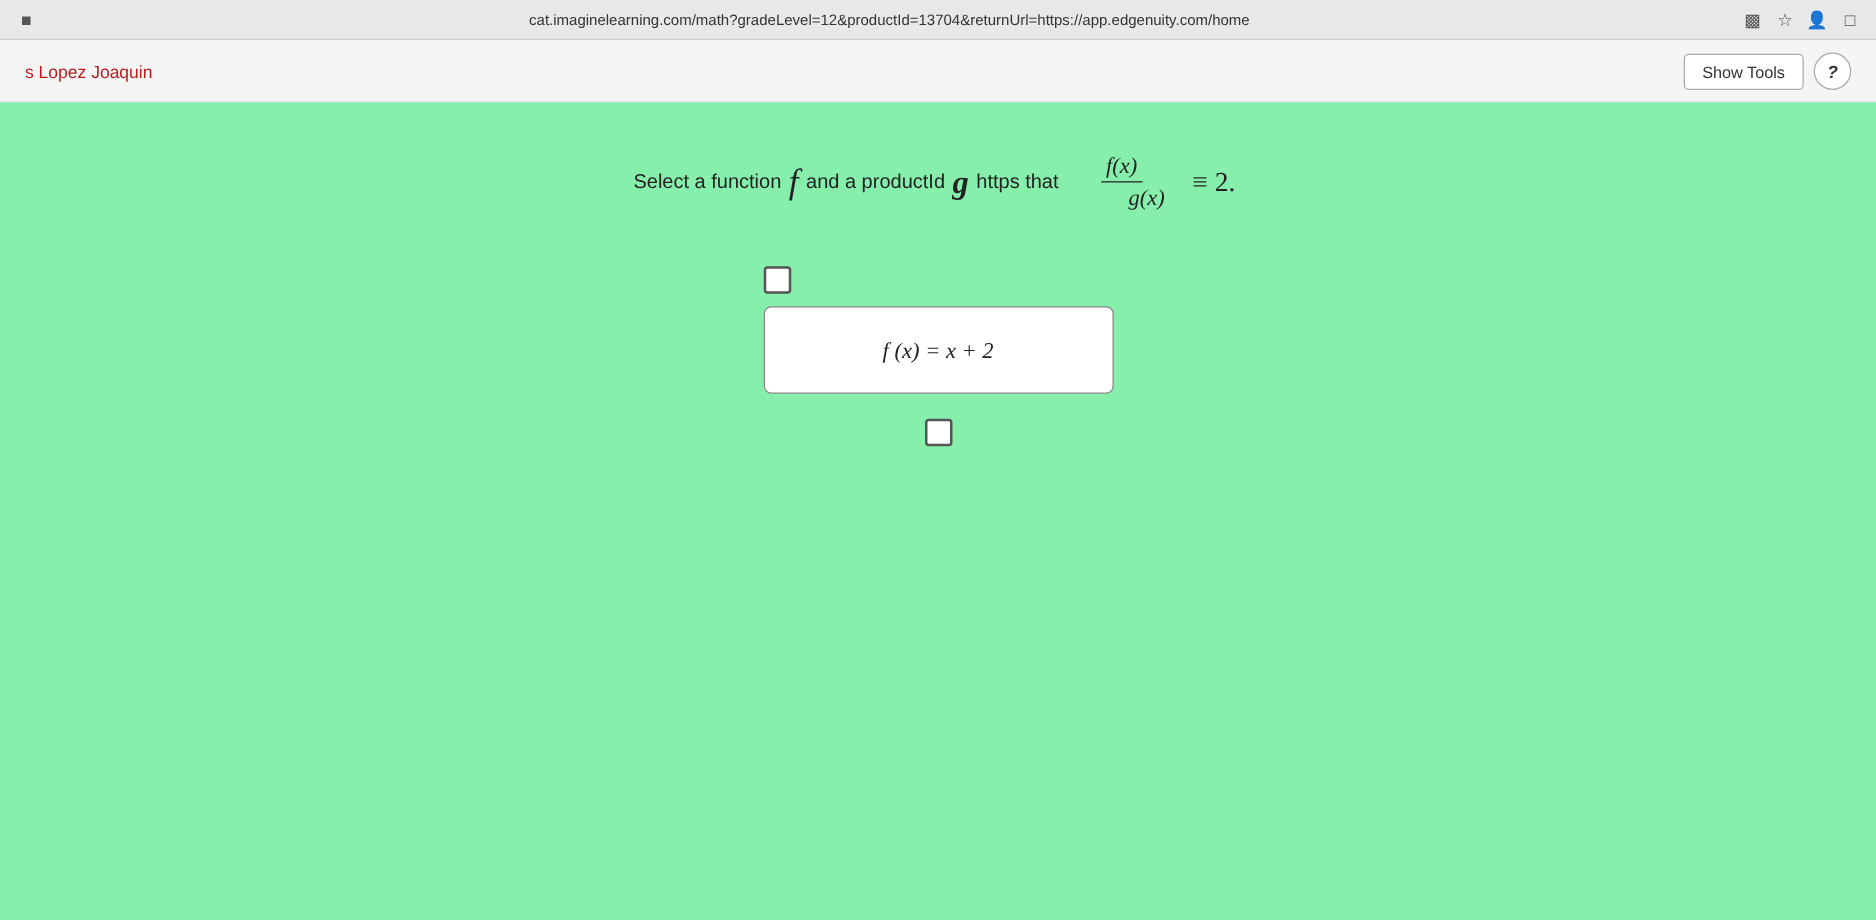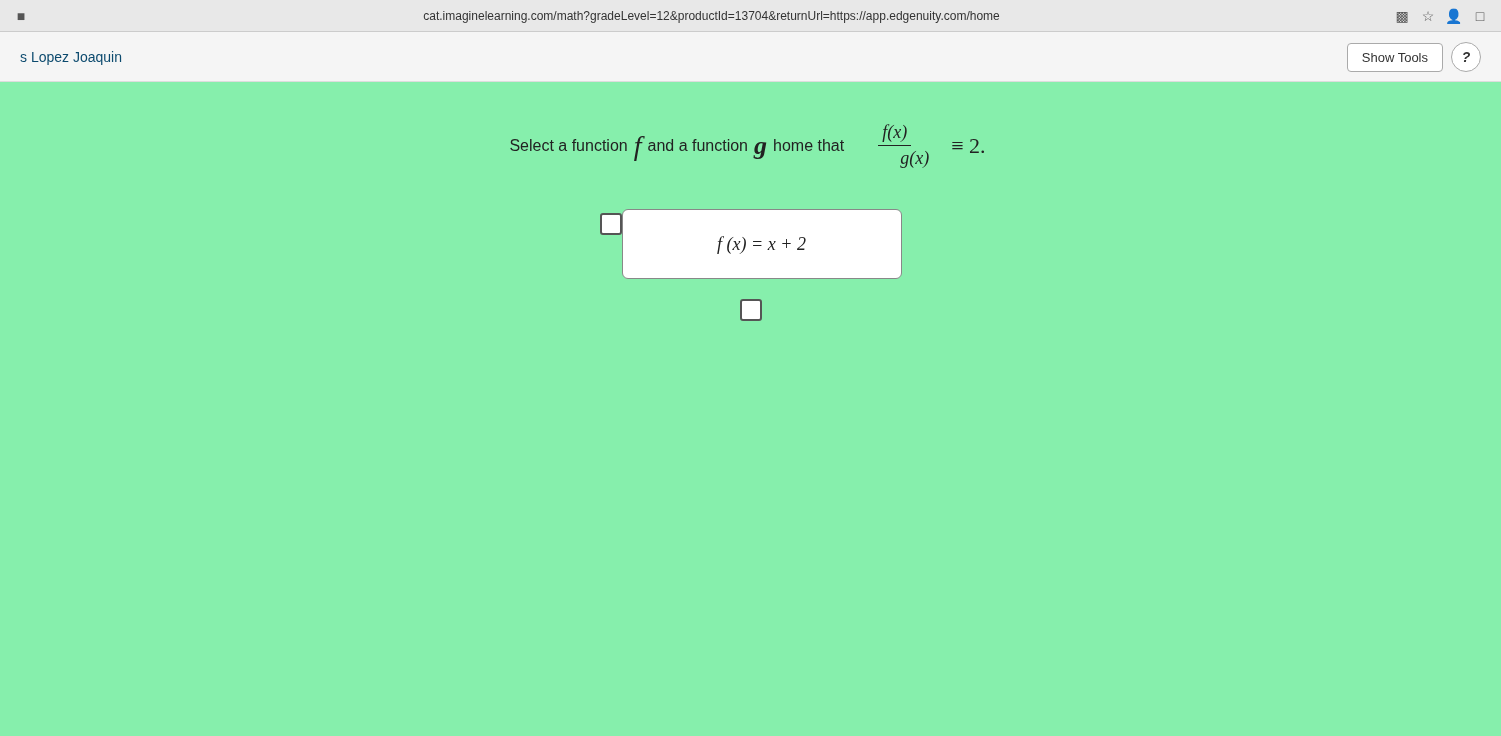--- a/index.html
+++ b/index.html
@@ -53,21 +53,21 @@
       height: 50px;
       display: flex;
       align-items: center;
       padding: 0 20px;
       border-bottom: 1px solid #ddd;
       justify-content: space-between;
     }
 
     .user-name {
       font-size: 14px;
-      color: #0c4a6e;
+      color: #b91c1c;
       font-weight: 400;
     }
 
     .header-right {
       display: flex;
       align-items: flex-end;
       gap: 8px;
     }
 
     .show-tools-btn {
@@ -172,21 +172,22 @@
     
     .choices-container {
       display: flex;
       flex-direction: column;
       gap: 16px;
       align-items: center;
     }
 
     .choice-item {
       display: flex;
-      gap: 0;
+      gap: 10px;
+      flex-direction: column;
     }
 
     .choice-checkbox {
       width: 22px;
       height: 22px;
       border: 2px solid #555;
       border-radius: 3px;
       background: white;
       flex-shrink: 0;
       cursor: pointer;
@@ -236,23 +237,23 @@
     <button class="show-tools-btn">Show Tools</button>
     <div class="help-btn">?</div>
   </div>
 </div>
 
 <div class="main-content">
 
   <div class="instruction">
     <span class="regular-text">Select a function</span>
     <span class="func-f">f</span>
-    <span class="regular-text">and a function</span>
+    <span class="regular-text">and a productId</span>
     <span class="func-g">g</span>
-    <span class="regular-text">home that</span>
+    <span class="regular-text">https that</span>
     <span class="fraction-container">
       <span class="fraction-numerator">f(x)</span>
       <span class="fraction-denominator">g(x)</span>
     </span>
     <span class="equals-2">≡&nbsp;2.</span>
   </div>
 
   <div class="choices-container">
 
     <div class="choice-item">

